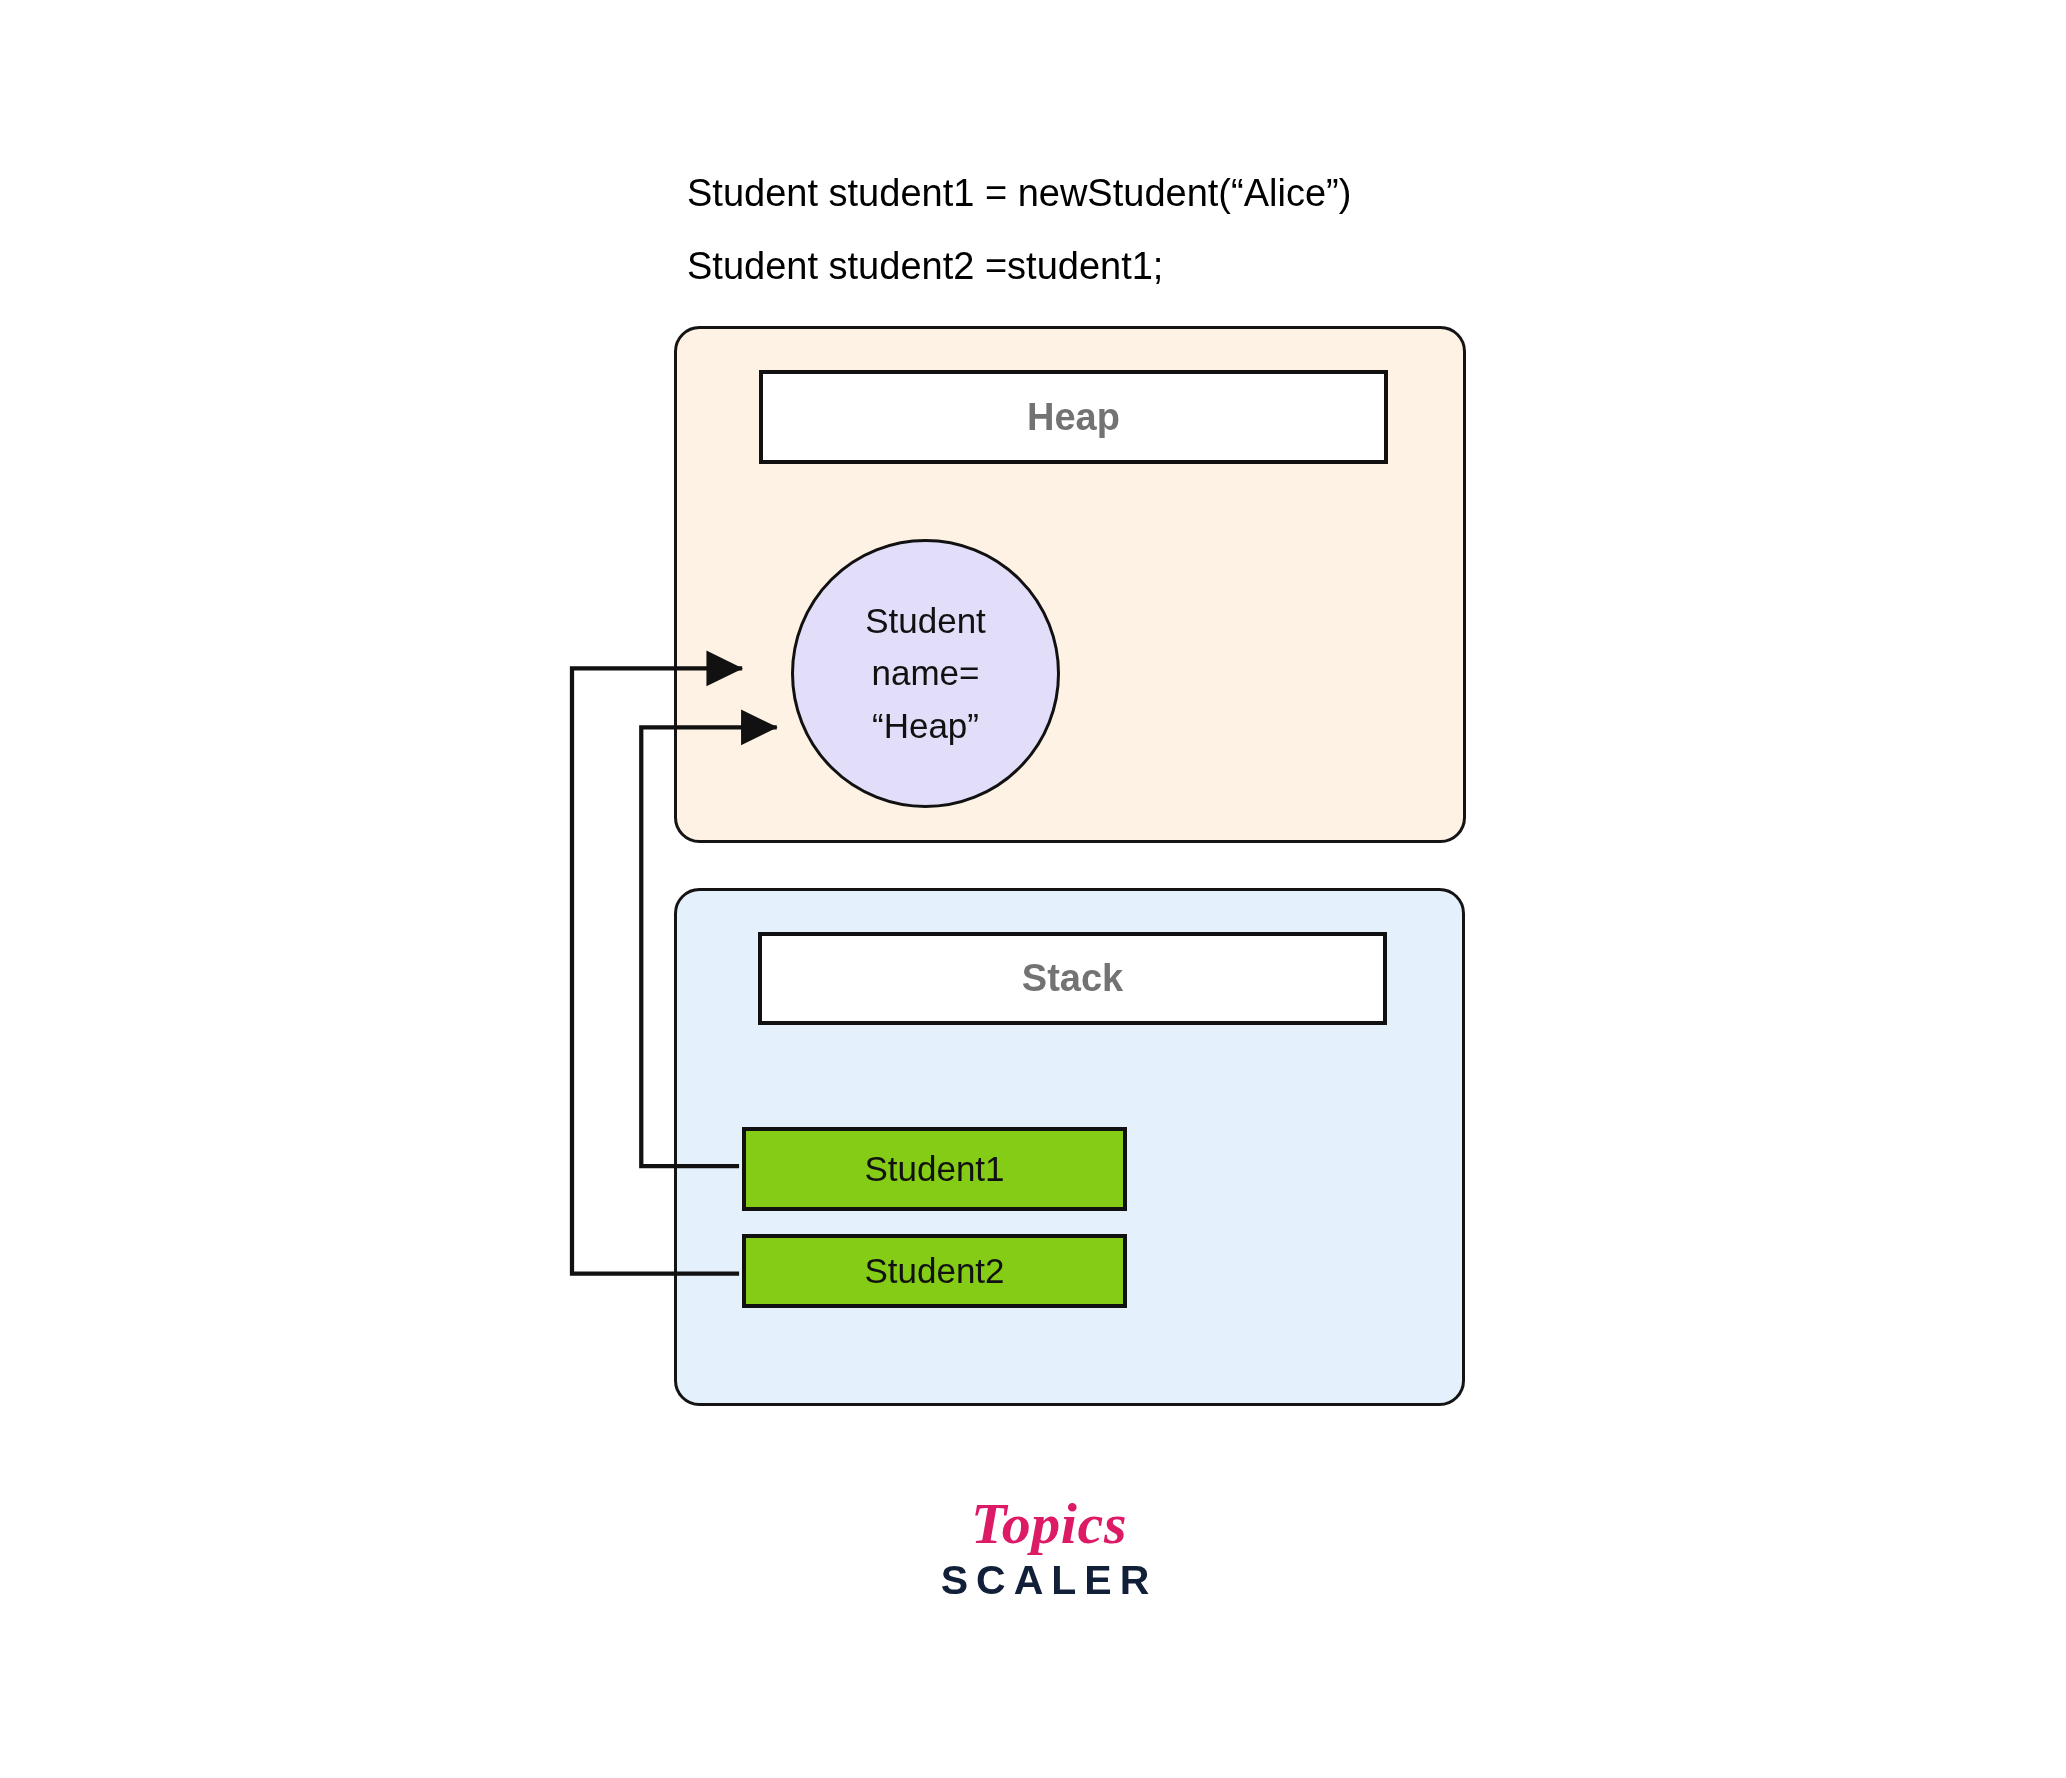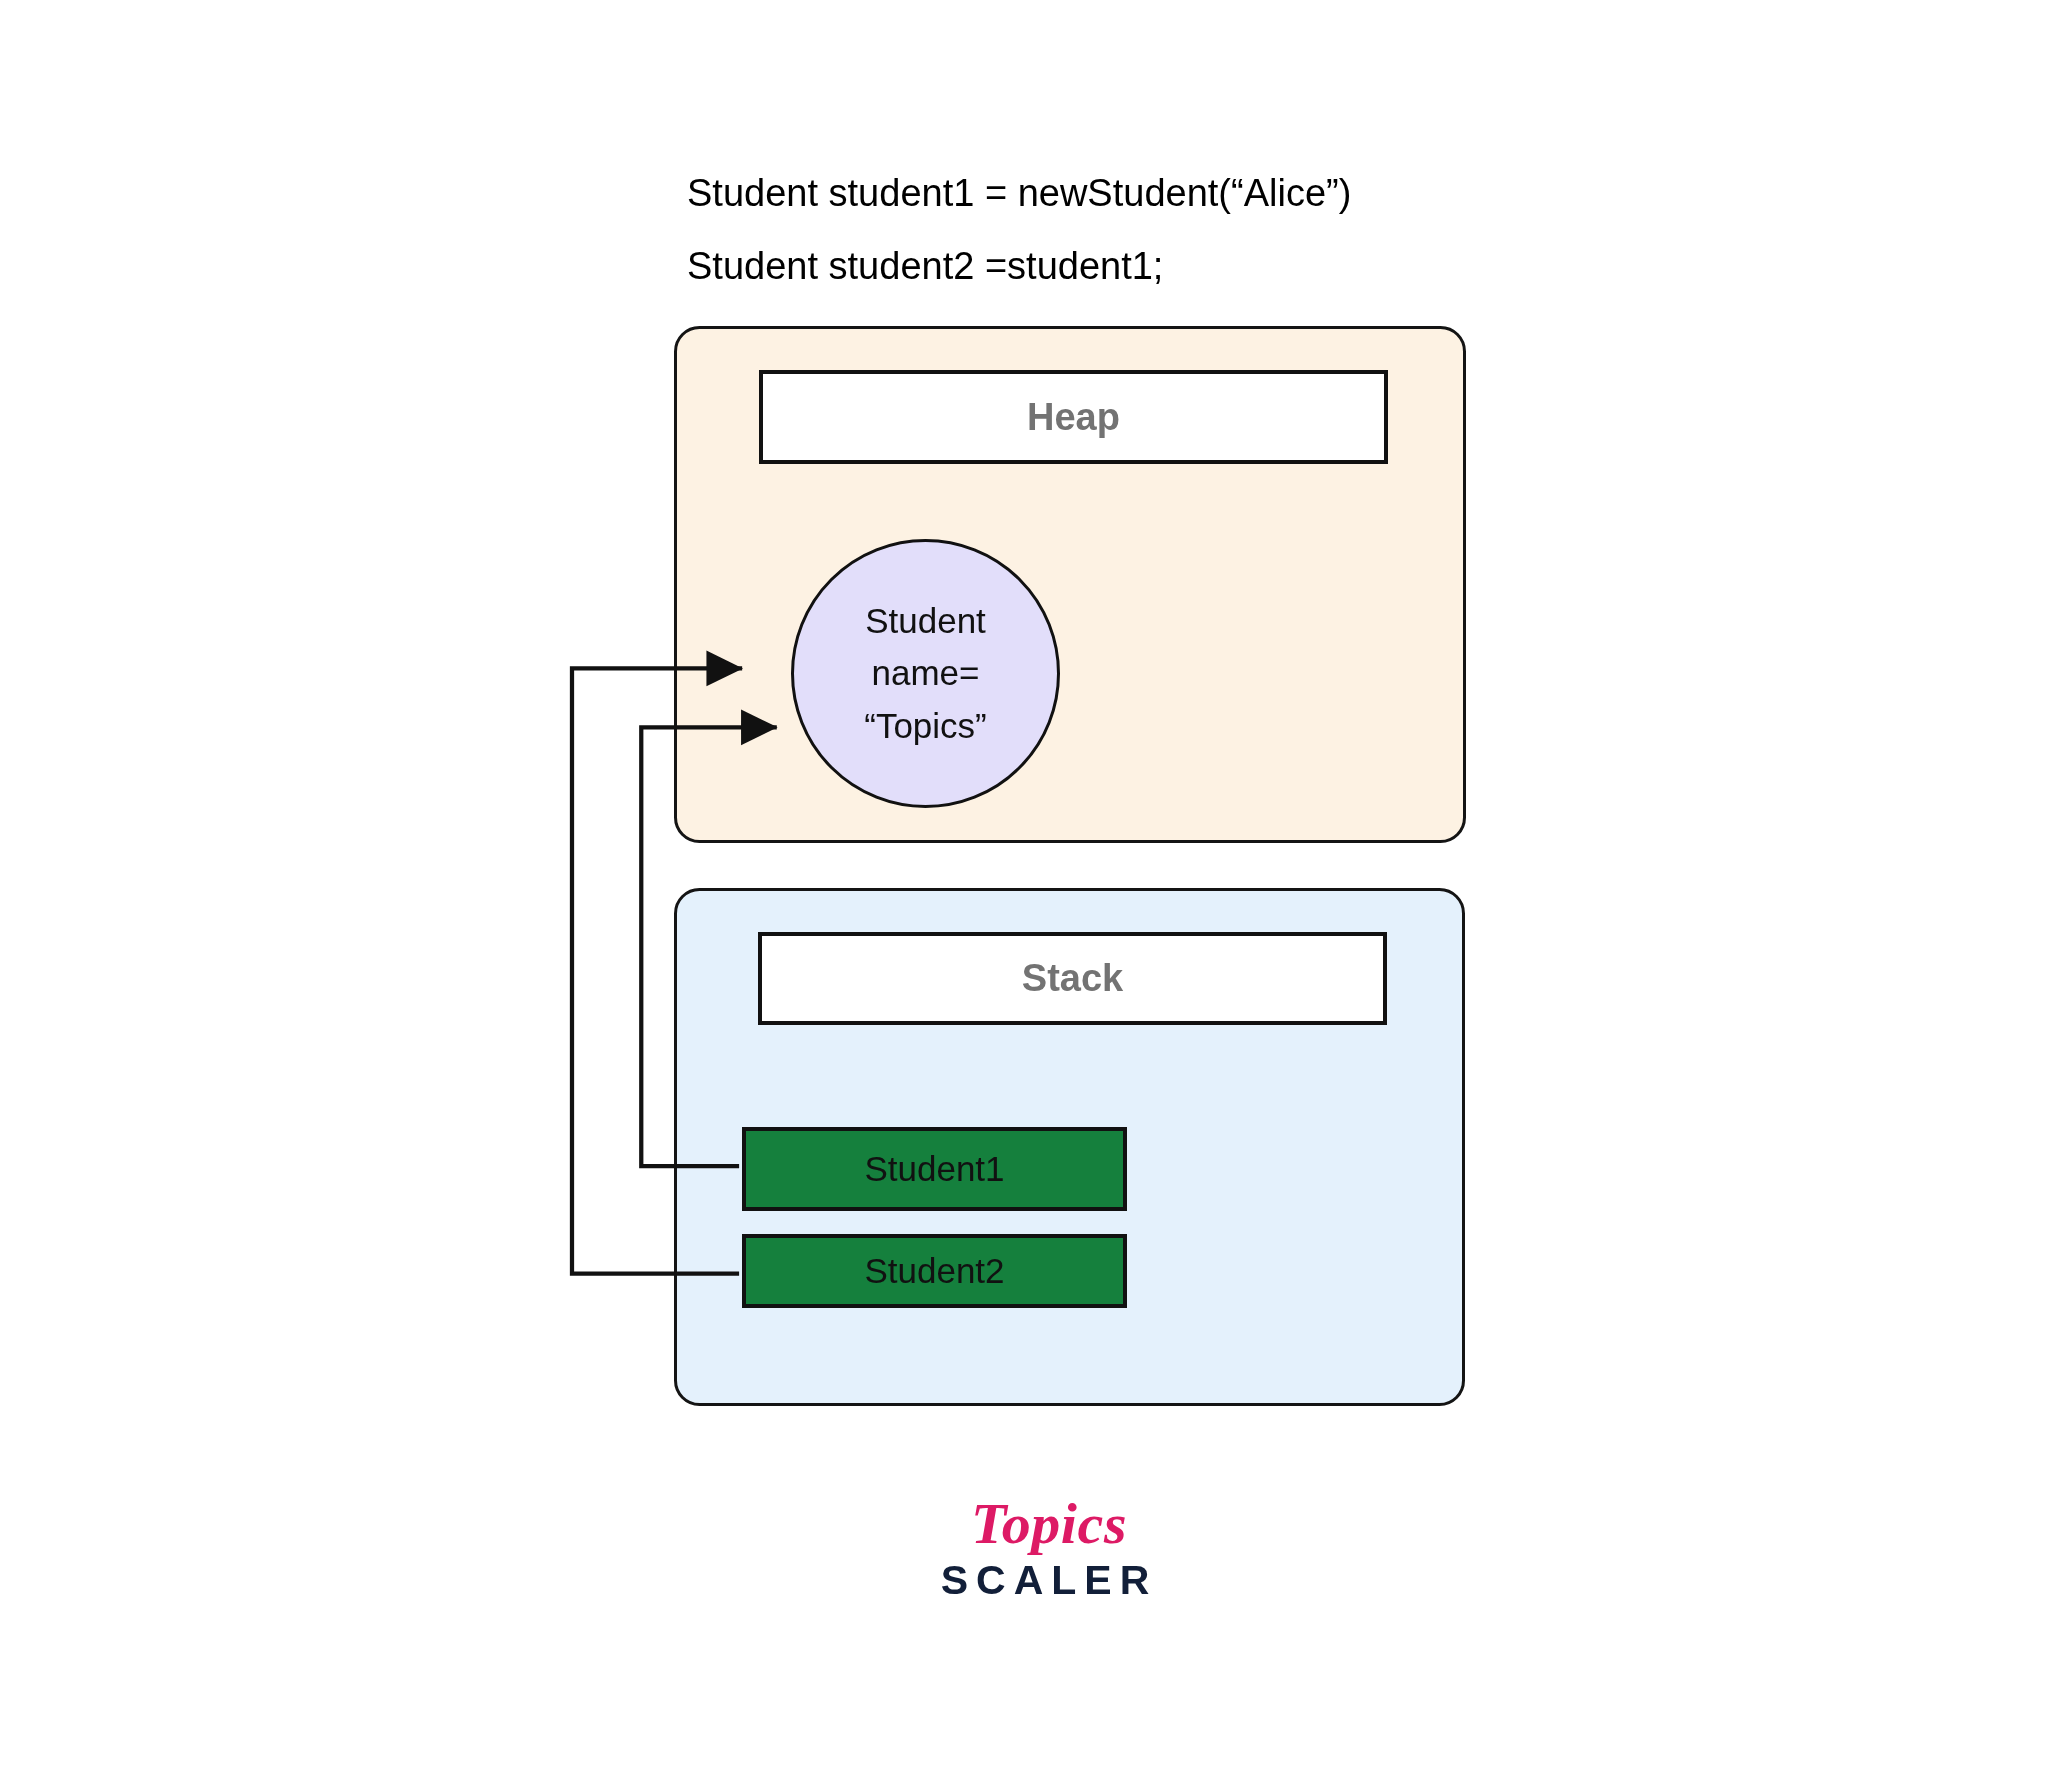--- a/index.html
+++ b/index.html
@@ -77,21 +77,21 @@
     font-size:35px;
     color:#111111;
     line-height:1.32;
     text-align:center;
     white-space:nowrap;
   }
 
   
   .stack-slot{
     position:absolute;
-    background:#15803d;
+    background:#84cc16;
     border:4.3px solid #111111;
     box-sizing:border-box;
     display:flex;align-items:center;justify-content:center;
     font-size:35px;
     color:#111111;
   }
   #slot-0{left:65px;top:236px;width:385px;height:84px;}
   #slot-1{left:65px;top:343px;width:385px;height:74px;}
 
   
@@ -134,21 +134,21 @@
 
   <div id="code-line-0" class="code-line">Student student1 = newStudent(“Alice”)</div>
   <div id="code-line-1" class="code-line">Student student2 =student1;</div>
 
   <div id="heap-region" class="region">
     <div id="heap-title" class="region-title">Heap</div>
 
     <div id="heap-object">
       <span class="ln">Student</span>
       <span class="ln">name=</span>
-      <span class="ln">“Topics”</span>
+      <span class="ln">“Heap”</span>
     </div>
   </div>
 
   <div id="stack-region" class="region">
     <div id="stack-title" class="region-title">Stack</div>
 
     <div id="slot-0" class="stack-slot">Student1</div>
     <div id="slot-1" class="stack-slot">Student2</div>
   </div>
 

